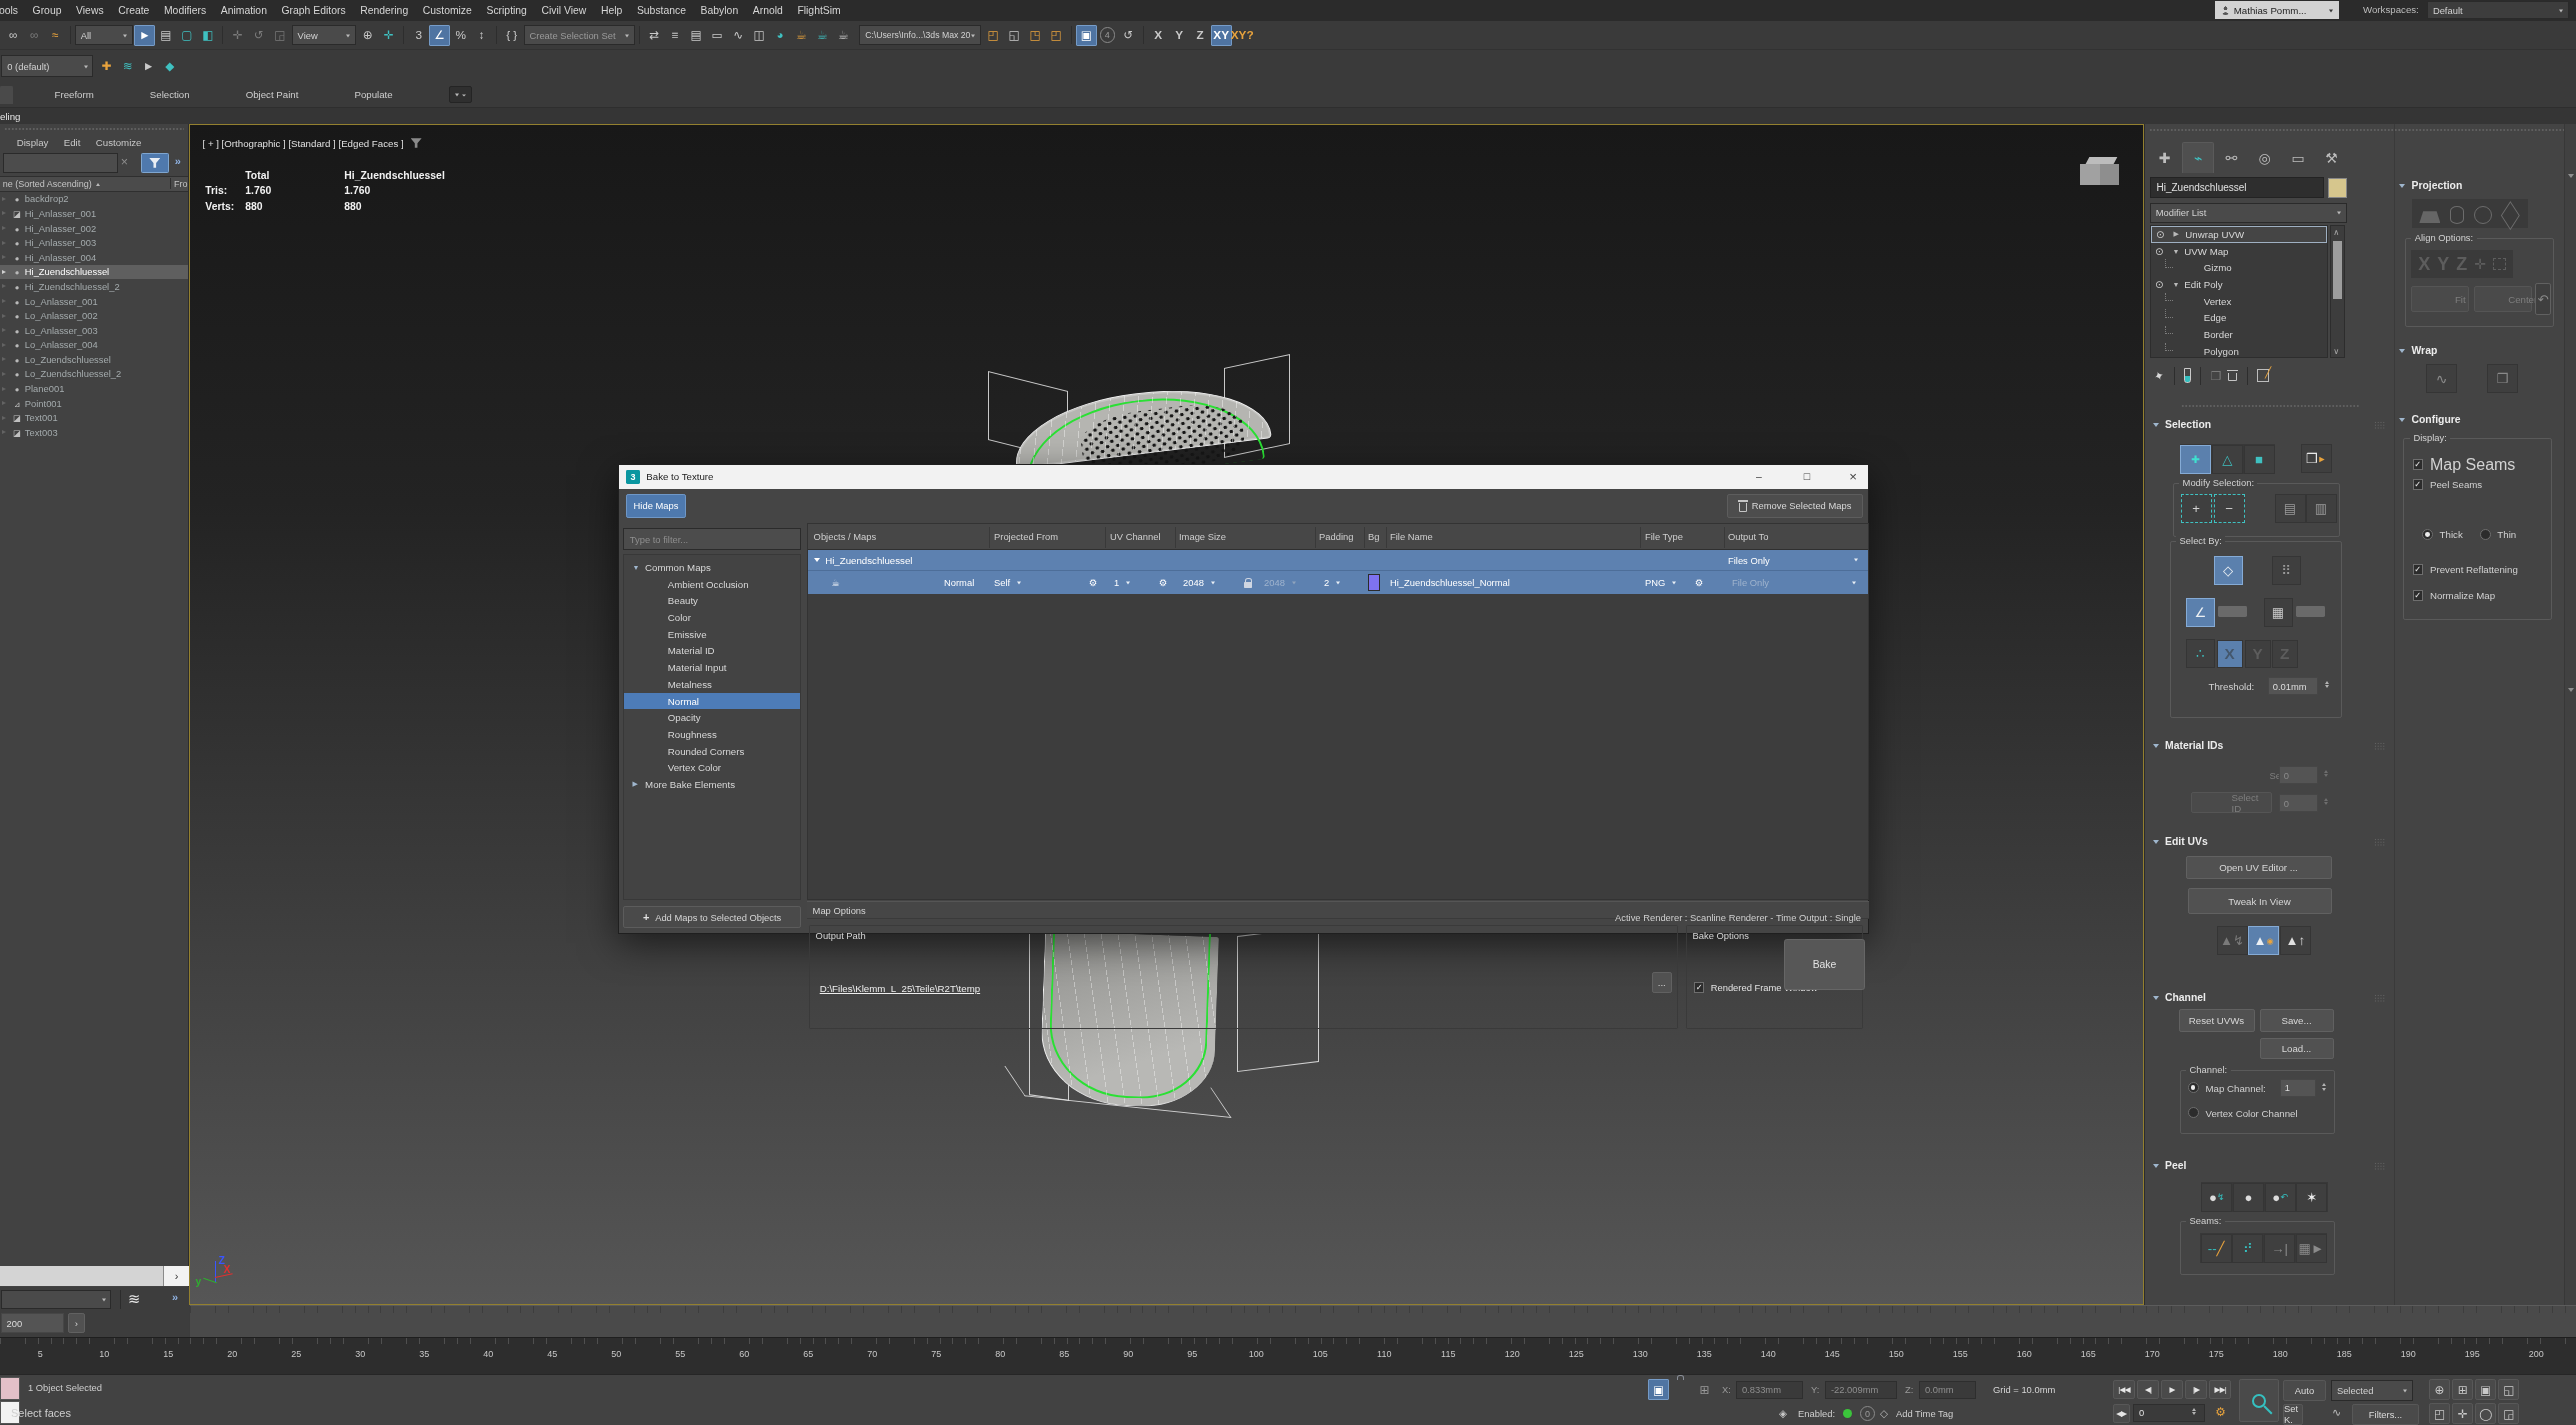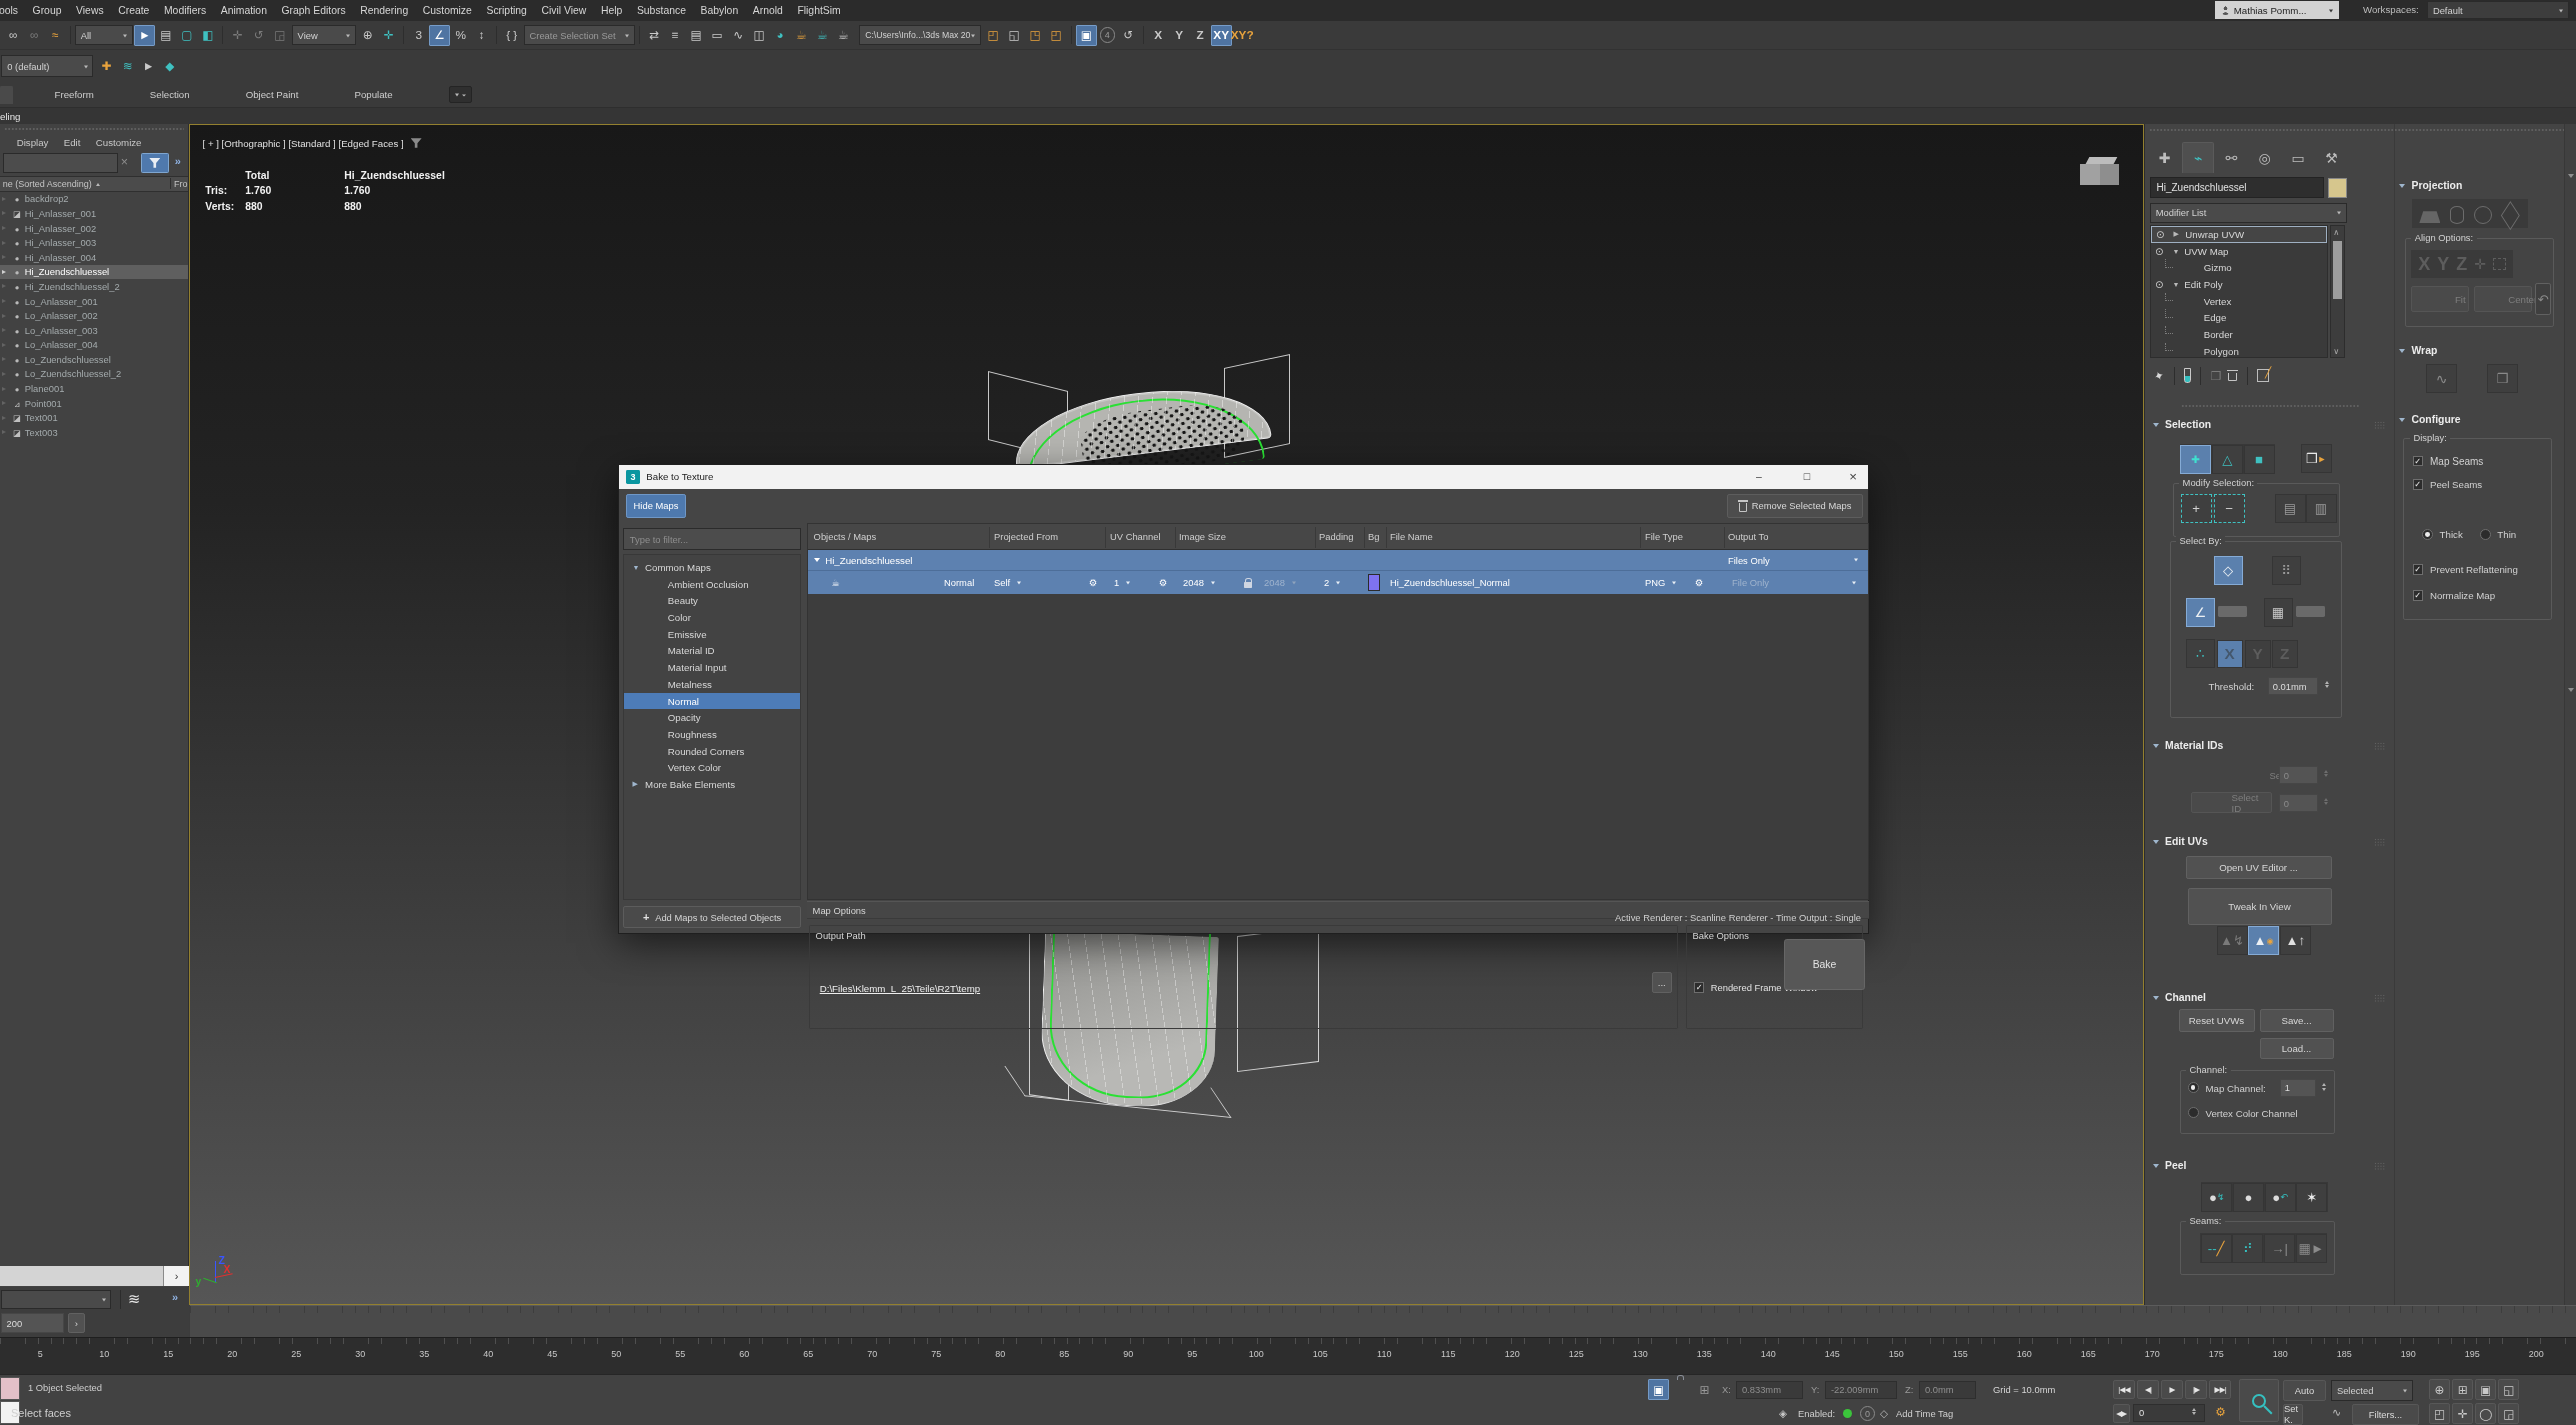--- a/index.html
+++ b/index.html
@@ -939,21 +939,21 @@
           <i class="u"></i>
           <i class="d"></i>
         </span>
 
       <div class="ro-h" style="top:710px;">
         <span class="tri"></span>
           <span>Edit UVs</span>
           <span class="grip"></span>
       </div>
       <div class="b" style="position:absolute;left:37px;top:732px;width:146px;height:23px;">Open UV Editor ...</div>
-      <div class="b" style="position:absolute;left:39px;top:764px;width:144px;height:37px;">Tweak In View</div>
+      <div class="b" style="position:absolute;left:39px;top:764px;width:144px;height:26px;">Tweak In View</div>
       <div class="r" style="position:absolute;left:68px;top:802px;gap:0.7px;">
         <span class="subbtn" style="color:#7a7a7a;">▲↯</span>
         <span class="subbtn on">
             <span style="color:#ecf0f4">▲</span>
             <span style="color:#e8a33d;font-size:8.3px;">◉</span>
           </span>
         <span class="subbtn" style="color:#e0e0e0;">▲↑</span>
       </div>
 
       <div class="ro-h" style="top:866px;">
@@ -1043,21 +1043,21 @@
       <span class="subbtn" style="position:absolute;left:92px;top:240px;color:#8a8a8a;">❒</span>
 
       <div class="ro-h" style="top:288px;">
         <span class="tri"></span>
           <span>Configure</span>
       </div>
       <div class="fset" style="left:8.3px;top:314px;width:149px;height:182px;">
         <span class="flab">Display:</span>
         <div class="r" style="position:absolute;left:8.3px;top:16.7px;gap:7px;">
           <span class="chk">✓</span>
-          <span class="lbl" style="font-size:10px;">Map Seams</span>
+          <span class="lbl" style="font-size:16px;">Map Seams</span>
         </div>
         <div class="r" style="position:absolute;left:8.3px;top:40px;gap:7px;">
           <span class="chk">✓</span>
           <span class="lbl" style="font-size:9.7px;">Peel Seams</span>
         </div>
         <div class="r" style="position:absolute;left:18px;top:90px;gap:6.3px;">
           <span class="radio on"></span>
           <span class="lbl" style="font-size:9.7px;">Thick</span>
           <span class="radio" style="margin-left:11px;"></span>
           <span class="lbl" style="font-size:9.7px;">Thin</span>

